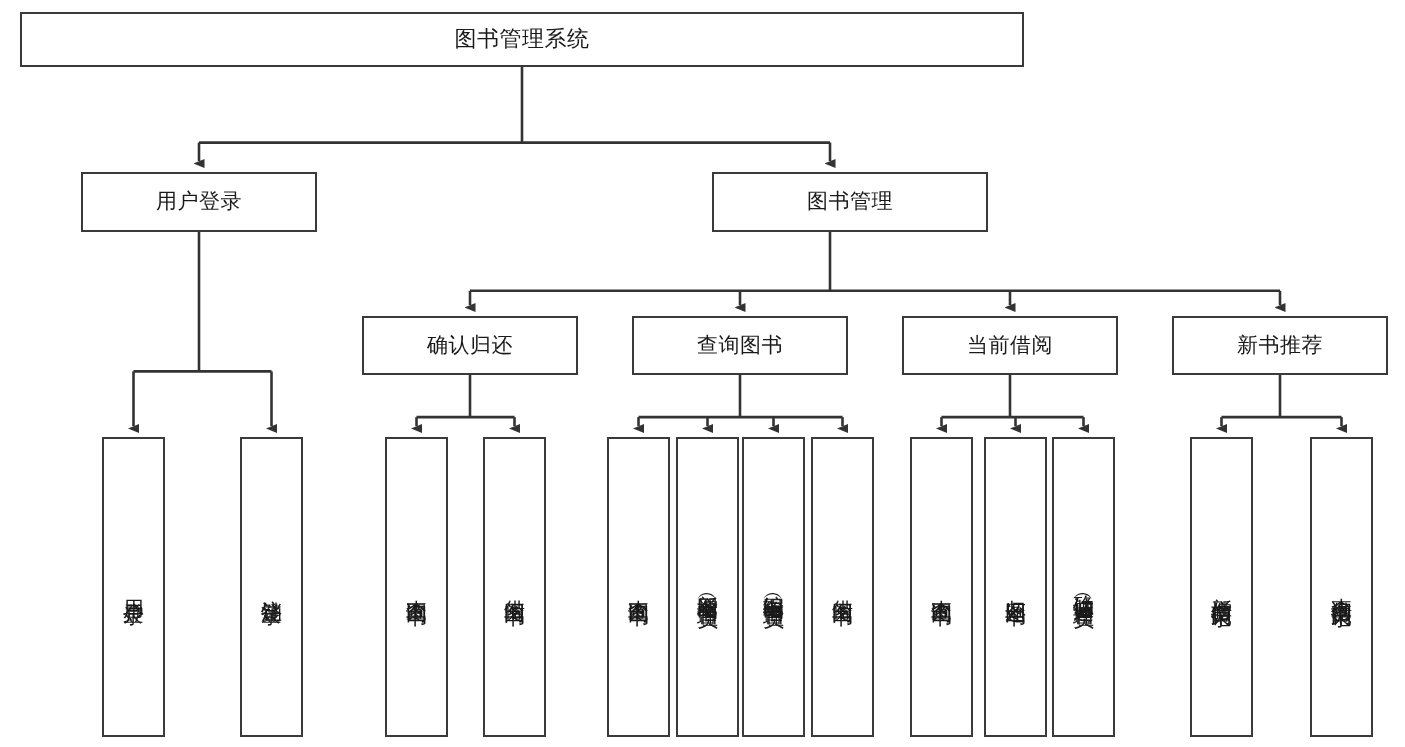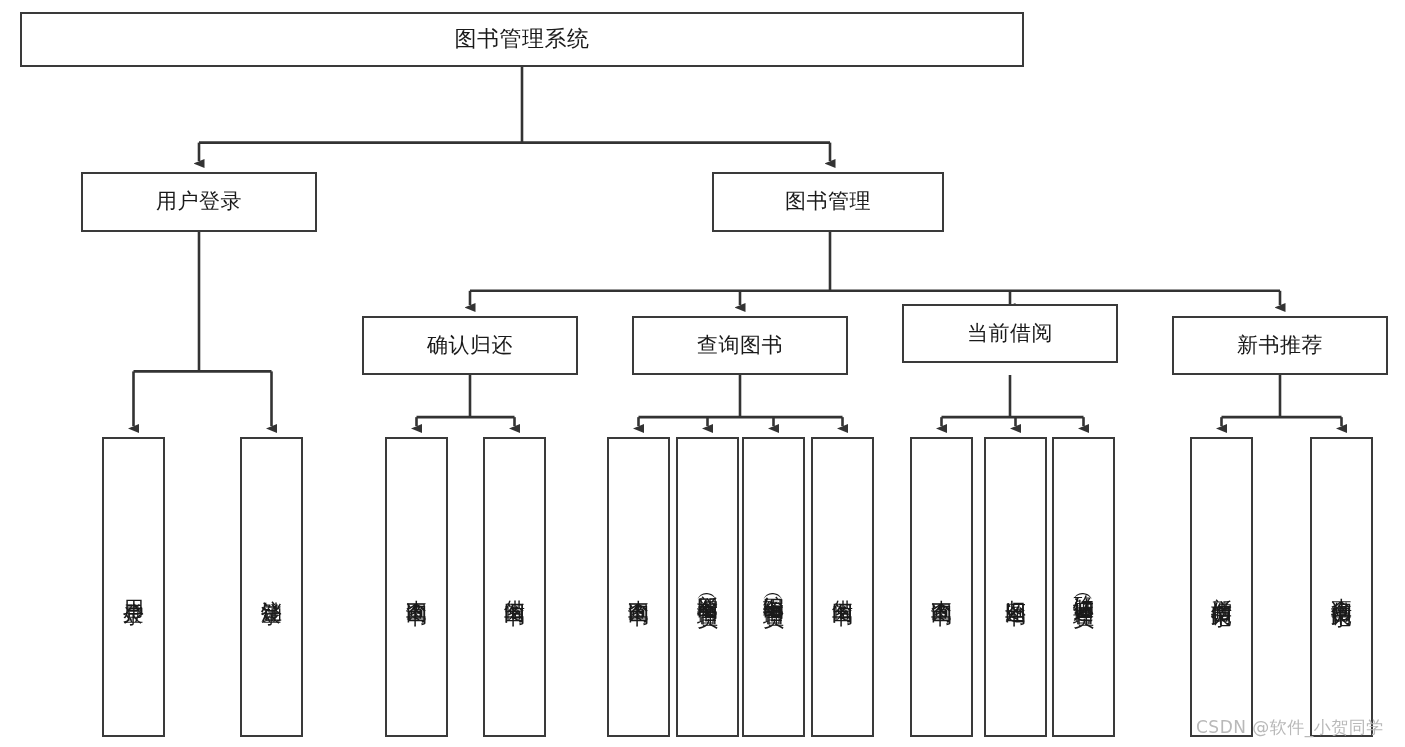--- a/index.html
+++ b/index.html
@@ -121,30 +121,30 @@
       </g>
   </svg>
 
   <div id="nodes-layer">
       <div class="node root horiz" style="left: 20px; top: 12px; width: 1004px; height: 55px;">
         <span class="label">图书管理系统</span>
       </div>
       <div class="node horiz" style="left: 81px; top: 172px; width: 236px; height: 60px;">
         <span class="label">用户登录</span>
       </div>
-      <div class="node horiz" style="left: 712px; top: 172px; width: 232px; height: 60px; font-family: Liberation Serif, serif;">
+      <div class="node horiz" style="left: 712px; top: 172px; width: 276px; height: 60px; font-family: Liberation Serif, serif;">
         <span class="label">图书管理</span>
       </div>
       <div class="node horiz" style="left: 362px; top: 316px; width: 216px; height: 59px;">
         <span class="label">确认归还</span>
       </div>
       <div class="node horiz" style="left: 632px; top: 316px; width: 216px; height: 59px;">
         <span class="label">查询图书</span>
       </div>
-      <div class="node horiz" style="left: 902px; top: 304px; width: 216px; height: 59px;">
+      <div class="node horiz" style="left: 902px; top: 316px; width: 216px; height: 59px;">
         <span class="label">当前借阅</span>
       </div>
       <div class="node horiz" style="left: 1172px; top: 316px; width: 216px; height: 59px;">
         <span class="label">新书推荐</span>
       </div>
       <div class="node vert" style="left: 102px; top: 437px; width: 63px; height: 300px;">
         <span class="label">用户登录</span>
       </div>
       <div class="node vert" style="left: 240px; top: 437px; width: 63px; height: 300px;">
         <span class="label">注销登录</span>
@@ -177,15 +177,14 @@
         <span class="label">确认归还（管理员）</span>
       </div>
       <div class="node vert" style="left: 1190px; top: 437px; width: 63px; height: 300px;">
         <span class="label">新增借阅记录</span>
       </div>
       <div class="node vert" style="left: 1310px; top: 437px; width: 63px; height: 300px;">
         <span class="label">查询借阅记录</span>
       </div>
     </div>
 
-  <div class="watermark" style="left: 1196px; top: 716px;">CSDN @软件_小贺同学</div>
 
 </div>
 
 </body></html>

